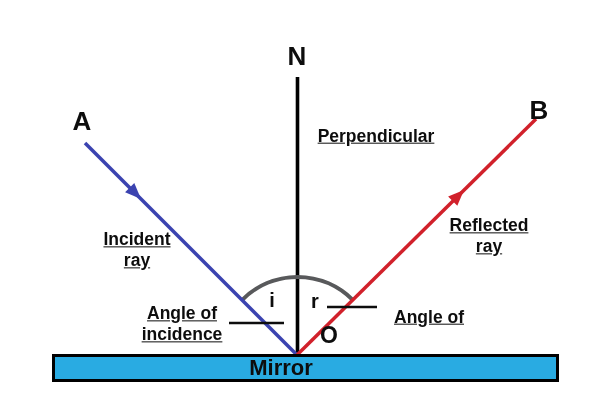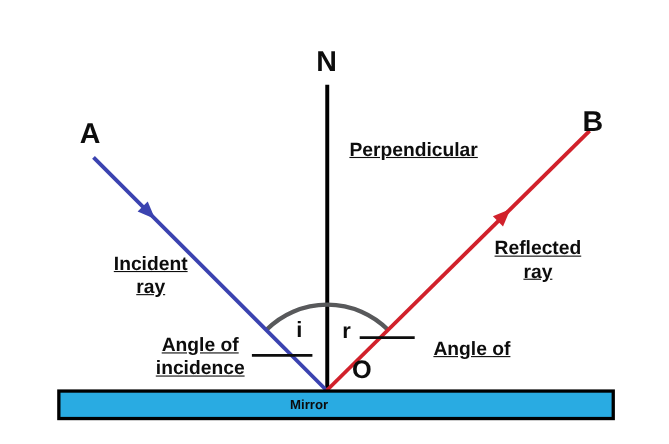--- a/index.html
+++ b/index.html
@@ -18,21 +18,21 @@
     color: #0d0d0d;
     font-weight: bold;
     white-space: nowrap;
     text-align: center;
     line-height: 1.18;
   }
   .lbl-point { font-size: 26px; }
   .lbl-origin { font-size: 23px; }
   .lbl-angle-symbol { font-size: 20px; }
   .lbl-text { font-size: 17.5px; text-decoration: underline; }
-  .lbl-mirror { font-size: 12px; }
+  .lbl-mirror { font-size: 22px; }
 </style>
 </head>
 <body>
 
 <div class="stage">
 
   <svg width="608" height="404" viewBox="0 0 608 404">
 
     <line x1="297.5" y1="77" x2="297.5" y2="356" stroke-width="3.6" stroke="#000000"></line>
 

